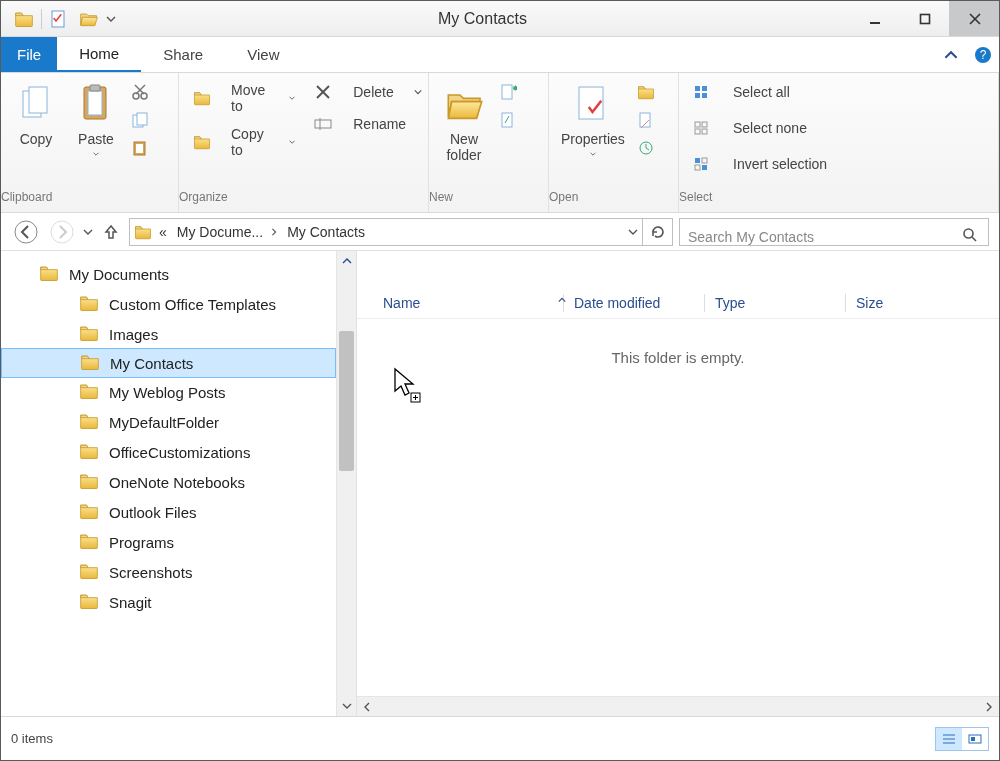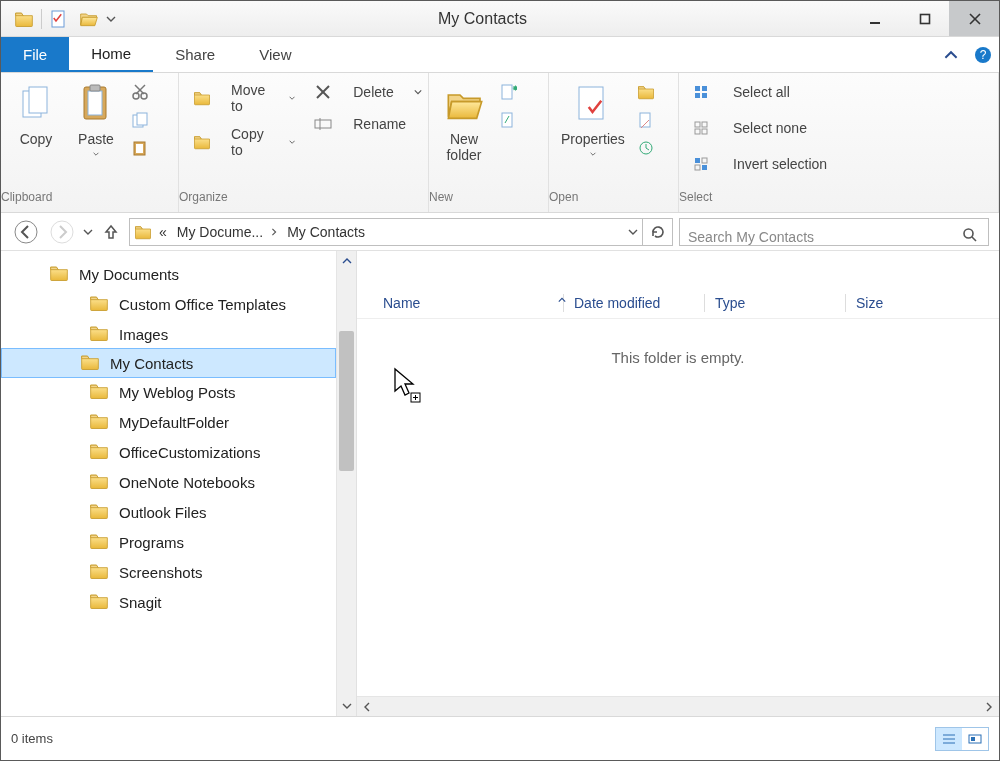--- a/index.html
+++ b/index.html
@@ -18,21 +18,21 @@
   .qat { display: flex; align-items: center; gap: 4px; padding-left: 10px; }
   .qat .icon-slot { width: 26px; height: 26px; display: flex; align-items: center; justify-content: center; }
   .qat .divider-caret { width: 10px; display: flex; align-items: center; }
   .title { flex: 1; text-align: center; font-size: 16px; color: #333; }
   .win-controls { display: flex; height: 100%; }
   .win-btn { width: 50px; height: 100%; display: flex; align-items: center; justify-content: center; border-left: 1px solid transparent; }
   .win-btn.close { background: #c7c9cb; }
 
   
   .tabrow { height: 36px; background: #fff; border-bottom: 1px solid #d9d9d9; display: flex; align-items: stretch; }
-  .file-tab { background: #1979ca; color: #fff; display: flex; align-items: center; padding: 0 22px; font-size: 15px; }
+  .file-tab { background: #1979ca; color: #fff; display: flex; align-items: center; padding: 0 16px; font-size: 15px; }
   .tab { display: flex; align-items: center; padding: 0 22px; font-size: 15px; color: #444; position: relative; }
   .tab.active { border-bottom: 2px solid #1979ca; color: #222; }
   .tab-spacer { flex: 1; }
   .tabrow .collapse { width: 32px; display: flex; align-items: center; justify-content: center; }
   .tabrow .help { width: 32px; display: flex; align-items: center; justify-content: center; }
 
   
   .ribbon {
     height: 140px; background: linear-gradient(#fcfcfc,#f3f3f3); border-bottom: 1px solid #d9d9d9;
     display: flex;
@@ -64,21 +64,21 @@
 
   
   .main { flex: 1; display: flex; min-height: 0; }
   .tree { width: 356px; border-right: 1px solid #e1e1e1; overflow: hidden; position:relative; display:flex; }
   .tree-scroll { flex:1; overflow:hidden; padding:8px 0 0 0; }
   .tree-vscroll { width: 20px; background:#f0f0f0; border-left:1px solid #e5e5e5; display:flex; flex-direction:column; }
   .tree-vscroll .arrow { height:20px; display:flex;align-items:center;justify-content:center; }
   .tree-vscroll .track { flex:1; position:relative; }
   .tree-vscroll .thumb { position:absolute; left:2px; right:2px; top:60px; height:140px; background:#c1c1c1; border-radius:2px; }
 
-  .tree-item { height: 30px; display:flex; align-items:center; gap:8px; font-size:15px; color:#222; padding-left: 60px; margin-left: 10px; }
+  .tree-item { height: 30px; display:flex; align-items:center; gap:8px; font-size:15px; color:#222; padding-left: 60px; }
   .tree-item.root { padding-left: 38px; font-size:15px; }
   .tree-item.child { padding-left: 78px; }
   .tree-item.selected { background: #cde8ff; border:1px solid #7abdff; margin:-1px 0; }
   .tree-item .folder-icon { width:22px;height:22px; flex:none; }
 
   .content { flex:1; display:flex; flex-direction:column; min-width:0; }
   .columns { height: 32px; display:flex; align-items:center; border-bottom:1px solid #eee; padding-left:16px;margin-top:36px; }
   .col { font-size:14px; color:#2a4d8f; padding: 0 10px; position:relative; }
   .col .sort { position:absolute; right:-4px; top:-4px; }
   .col-sep { width:1px; height:18px; background:#ddd; }

